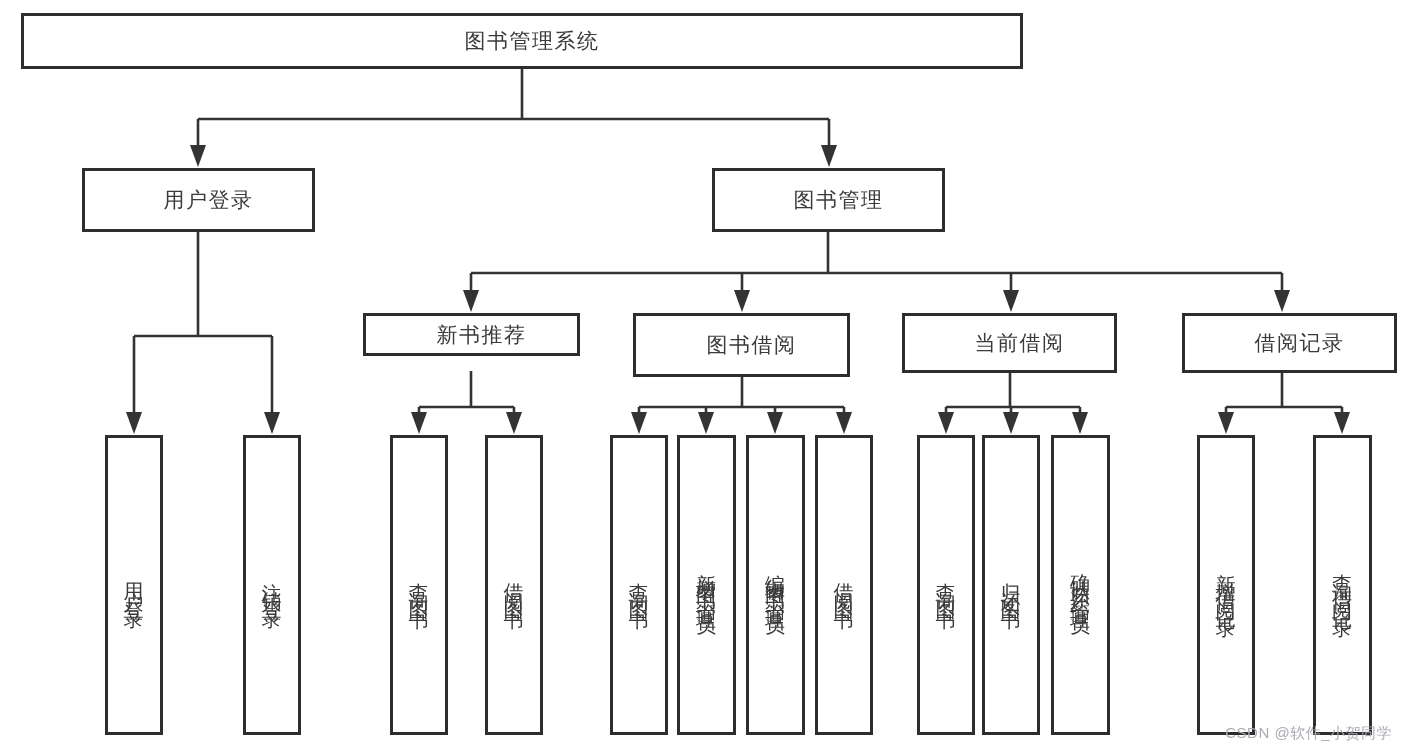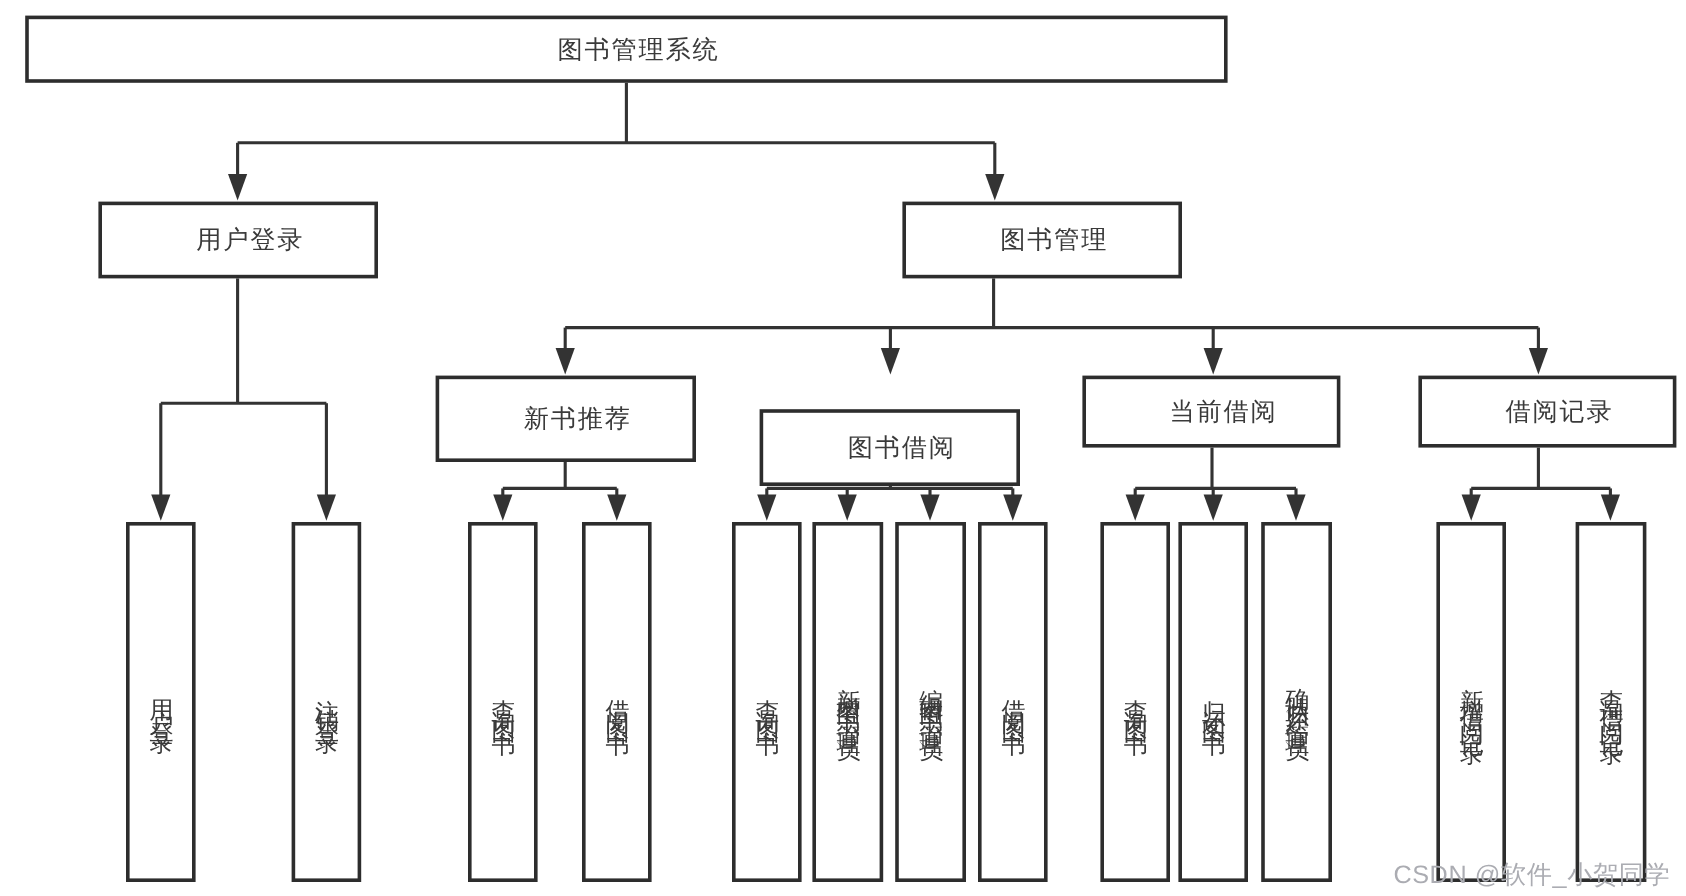--- a/index.html
+++ b/index.html
@@ -19,21 +19,21 @@
   }
   .box.h  { font-size:21px; letter-spacing:1.5px;padding-left:20px; }
   .box.v span {
     writing-mode:vertical-rl; text-orientation:mixed;
     font-size:20px; letter-spacing:9px; line-height:1;
     white-space:nowrap;
   }
   .box.v.long span { letter-spacing:6px; }
   .watermark {
     position:absolute; right:13px; bottom:4px;
-    color:#abacb2; font-size:21px; letter-spacing:0.5px;
+    color:#abacb2; font-size:15px; letter-spacing:0.5px;
     z-index:5; font-family:"Liberation Sans", sans-serif;
   }
 </style>
 </head>
 <body>
 
 <div class="stage">
 
   <svg class="connectors" width="1405" height="747" viewBox="0 0 1405 747" aria-hidden="true">
     <g stroke="#333333" stroke-width="2.6" fill="none">
@@ -104,28 +104,28 @@
     </g>
   </svg>
 
   <div class="box h" style="left:21px; top:13px; width:1002px; height:56px;">
     <span>图书管理系统</span>
   </div>
 
   <div class="box h" style="left:82px; top:168px; width:233px; height:64px;">
     <span>用户登录</span>
   </div>
-  <div class="box h" style="left:752px; top:168px; width:233px; height:64px;">
+  <div class="box h" style="left:712px; top:168px; width:233px; height:64px;">
     <span>图书管理</span>
   </div>
 
-  <div class="box h" style="left:363px; top:313px; width:217px; height:72px;">
+  <div class="box h" style="left:363px; top:313px; width:217px; height:43px;">
     <span>新书推荐</span>
   </div>
-  <div class="box h" style="left:633px; top:313px; width:217px; height:64px;margin-top:28px;">
+  <div class="box h" style="left:633px; top:313px; width:217px; height:64px;">
     <span>图书借阅</span>
   </div>
   <div class="box h" style="left:902px; top:313px; width:215px; height:60px;text-align:center;">
     <span>当前借阅</span>
   </div>
   <div class="box h" style="left:1182px; top:313px; width:215px; height:60px;">
     <span>借阅记录</span>
   </div>
 
   <div class="box v" style="left:105px; top:435px; width:58px; height:300px;">

